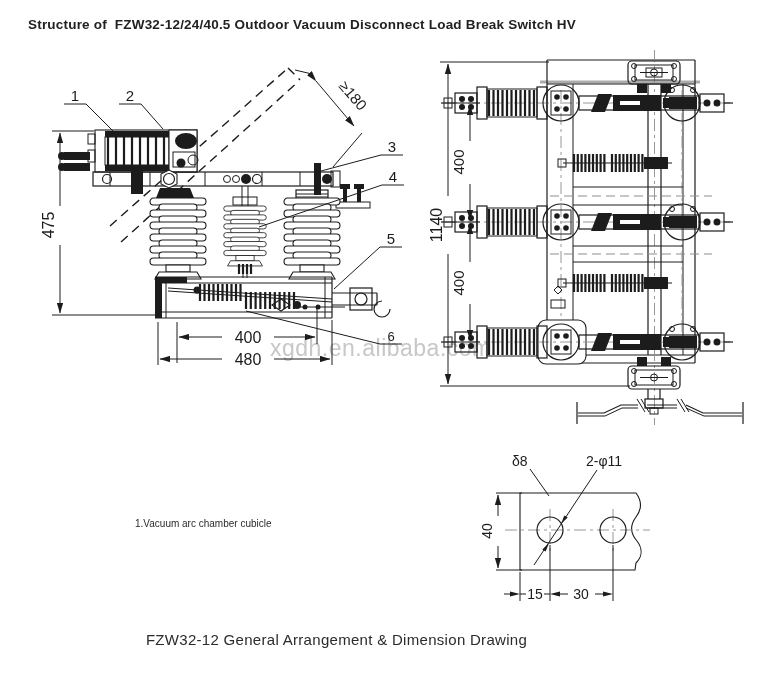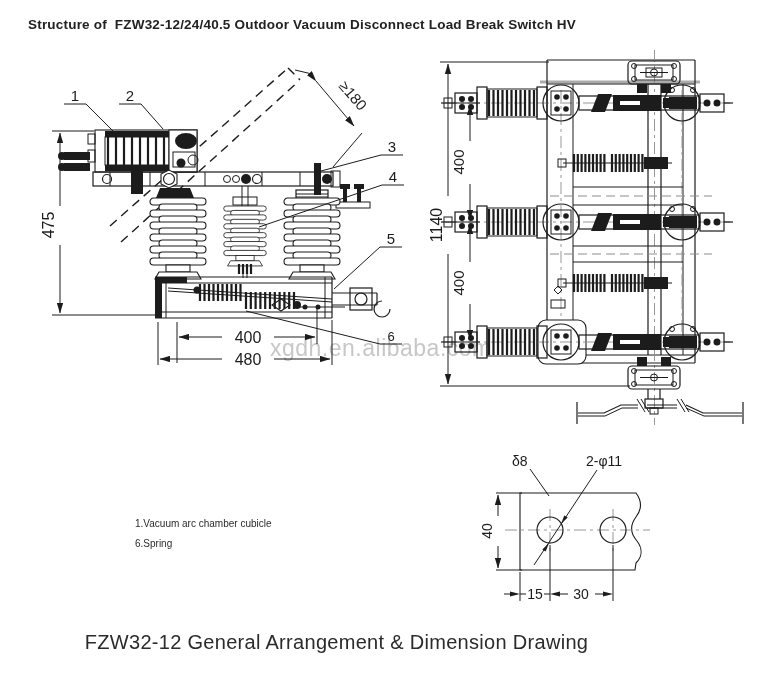--- a/index.html
+++ b/index.html
@@ -6,21 +6,21 @@
   #page{position:relative;width:778px;height:673px;background:#fff;overflow:hidden;
         font-family:"Liberation Sans",sans-serif;}
   #title{position:absolute;left:28px;top:17px;font-size:13.5px;font-weight:bold;color:#222;
          white-space:pre;letter-spacing:0.2px;}
   #watermark{position:absolute;left:270px;top:335px;font-size:23px;color:#c7c7c7;
              letter-spacing:0.5px;z-index:1;}
   #drawing{position:absolute;left:0;top:0;z-index:2;}
   #parts{position:absolute;left:135px;top:478px;z-index:3;font-size:10px;color:#2b2b2b;
          line-height:19.5px;margin-top:36px;}
   #caption{position:absolute;left:0;top:631px;width:702px;text-align:center;z-index:3;
-           padding-right:29px;box-sizing:border-box;font-size:20px;color:#2b2b2b;letter-spacing:0.3px;}
+           padding-right:29px;box-sizing:border-box;font-size:15px;color:#2b2b2b;letter-spacing:0.3px;}
   
   .s{stroke:#1c1c1c;fill:none;stroke-width:1.2px;}
   .s1{stroke:#1c1c1c;fill:none;stroke-width:1px;}
   .s2{stroke:#1c1c1c;fill:none;stroke-width:2.2px;}
   .f{fill:#1c1c1c;stroke:none;}
   .w{fill:#fff;stroke:#1c1c1c;stroke-width:1.1px;}
   .dash{stroke:#1c1c1c;fill:none;stroke-width:1.4px;stroke-dasharray:9 6;}
   .cl{stroke:#8d8d8d;fill:none;stroke-width:0.9px;stroke-dasharray:12 4 3 4;}
   .gd{stroke:#8d8d8d;fill:none;stroke-width:1px;stroke-dasharray:9 5;}
   .gt{stroke:#ababab;fill:none;stroke-width:3px;}
@@ -410,17 +410,16 @@
         <line class="dim" x1="595" y1="594" x2="603" y2="594"></line>
         <polygon class="f" points="613,594 603,591.5 603,596.5"></polygon>
         <text class="t" x="535" y="599" font-size="14" text-anchor="middle">15</text>
         <text class="t" x="581" y="599" font-size="14" text-anchor="middle">30</text>
       </g>
     </g>
   </svg>
 
   <div id="parts">
     <div>1.Vacuum arc chamber cubicle</div>
-    <div>6.Spring</div>
   </div>
 
   <div id="caption">FZW32-12 General Arrangement &amp; Dimension Drawing</div>
 </div>
 
 </body></html>

